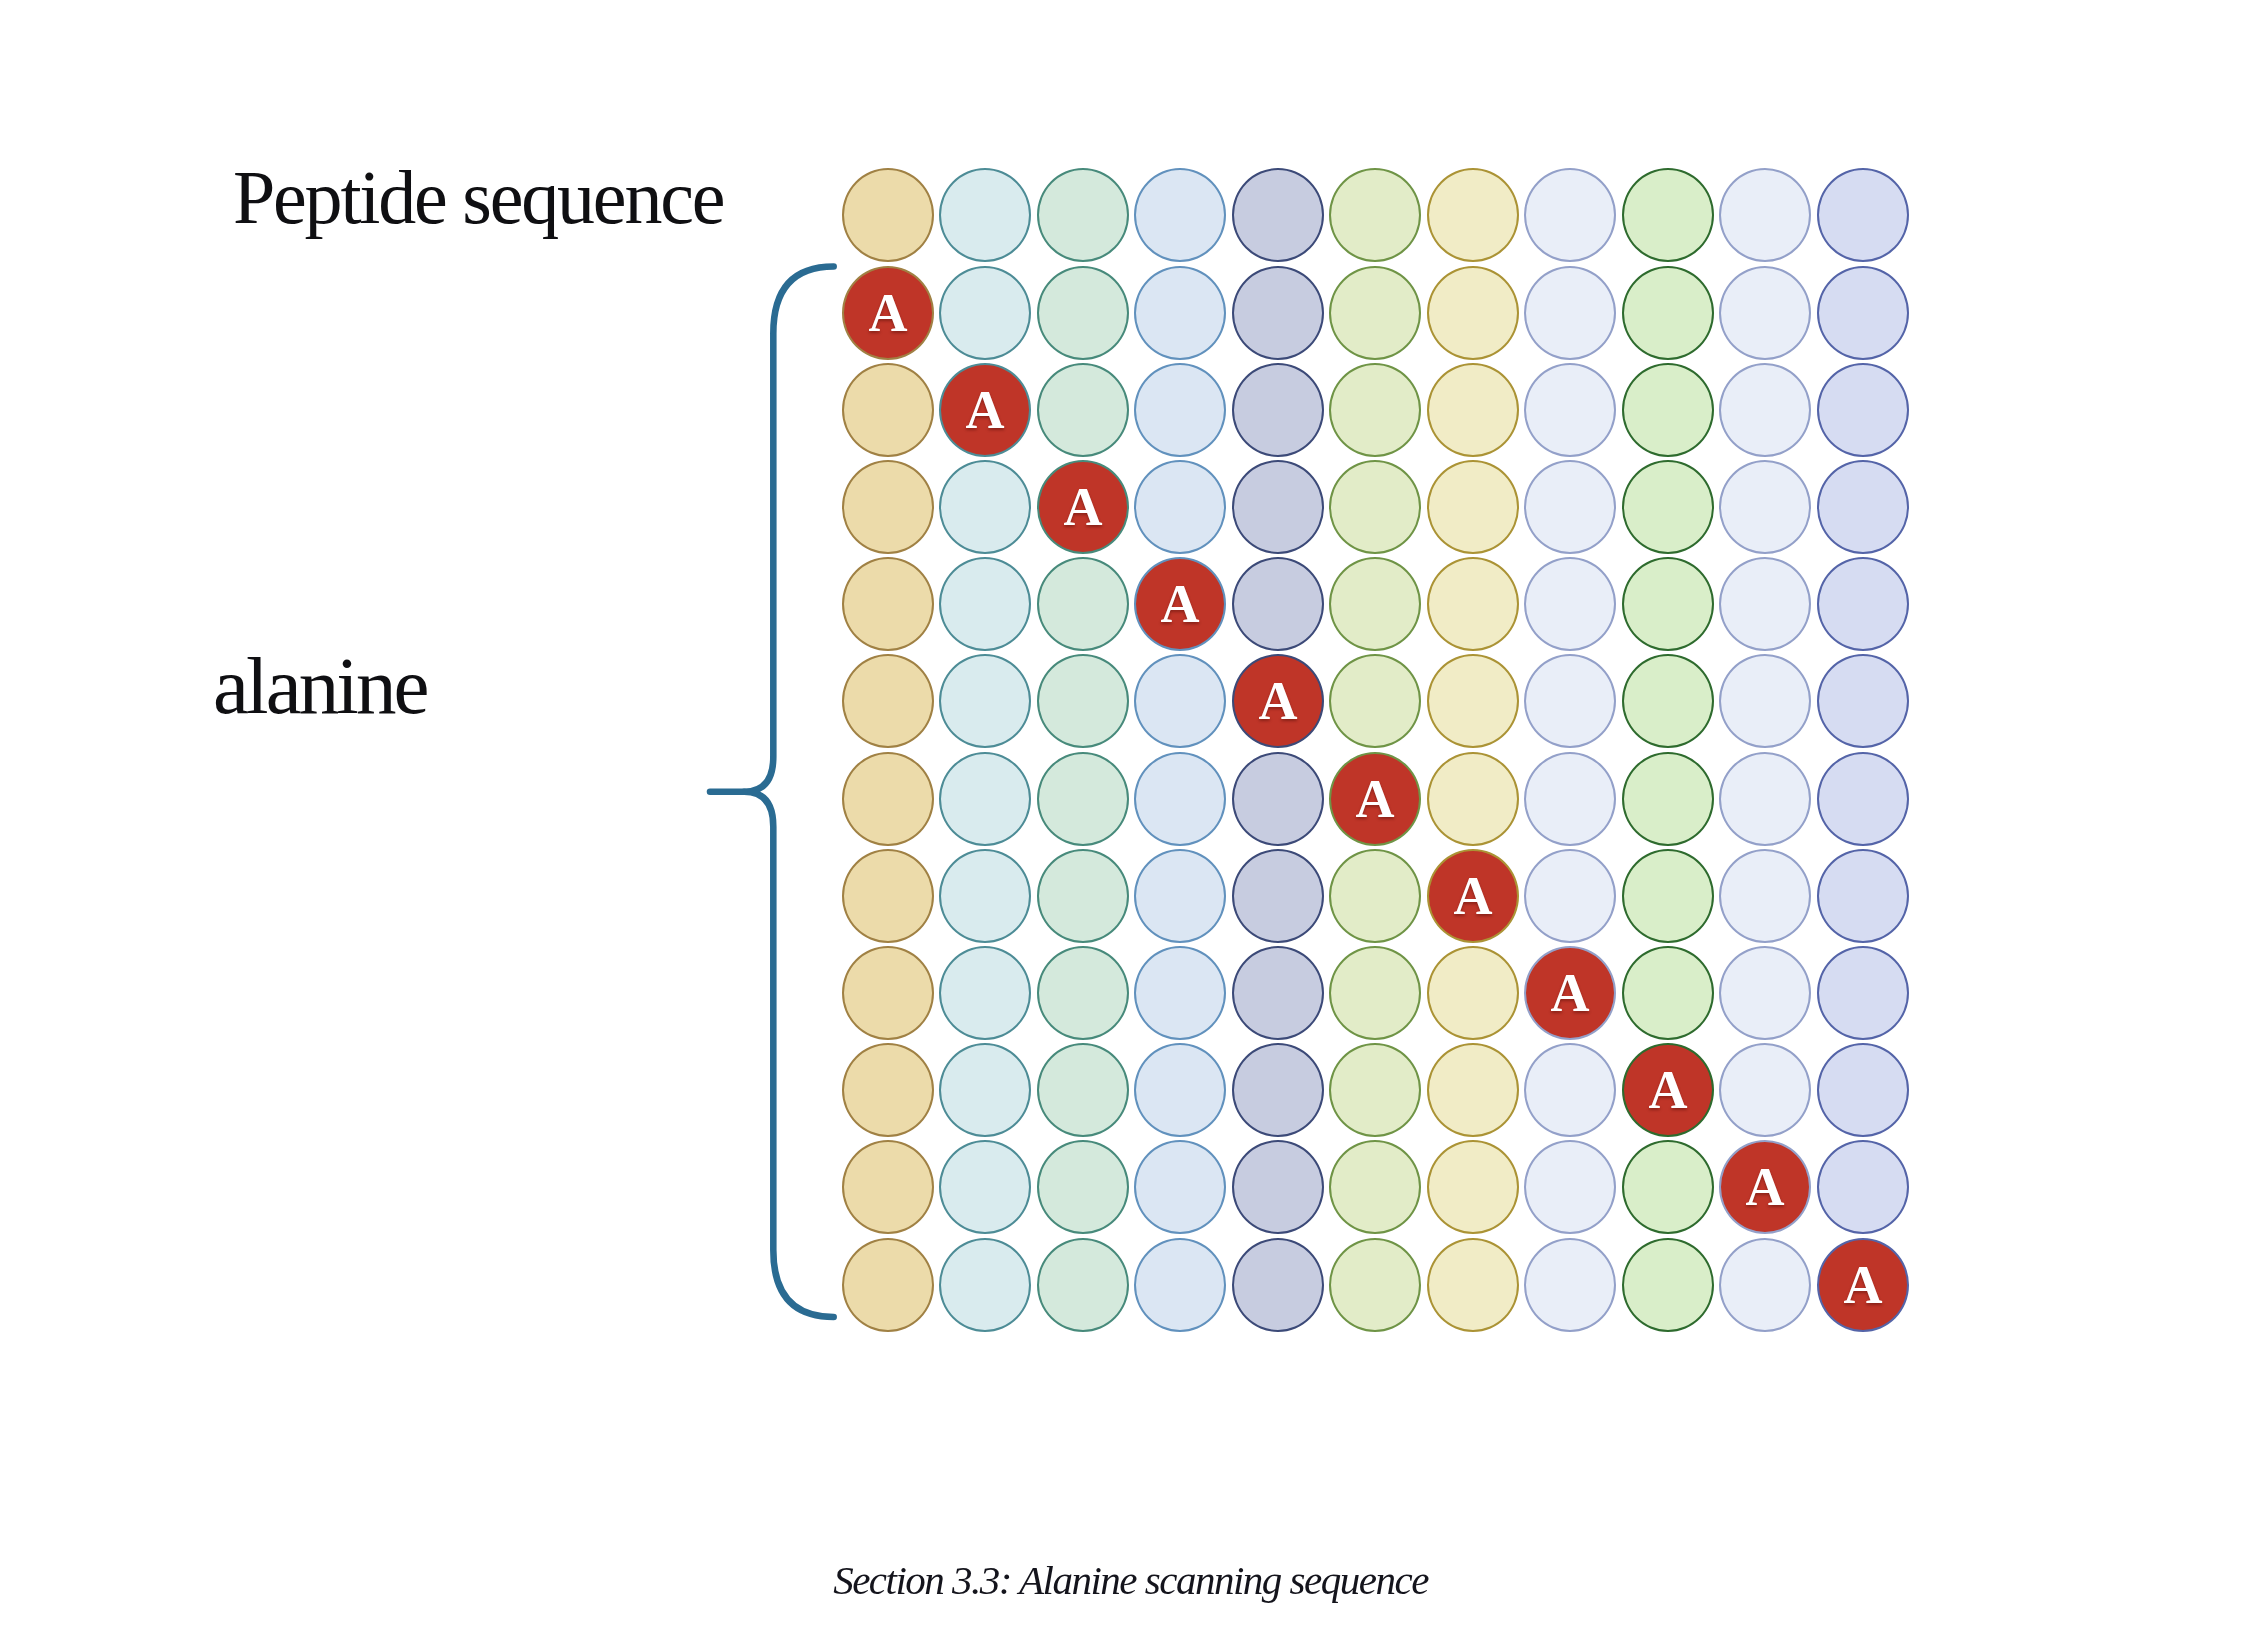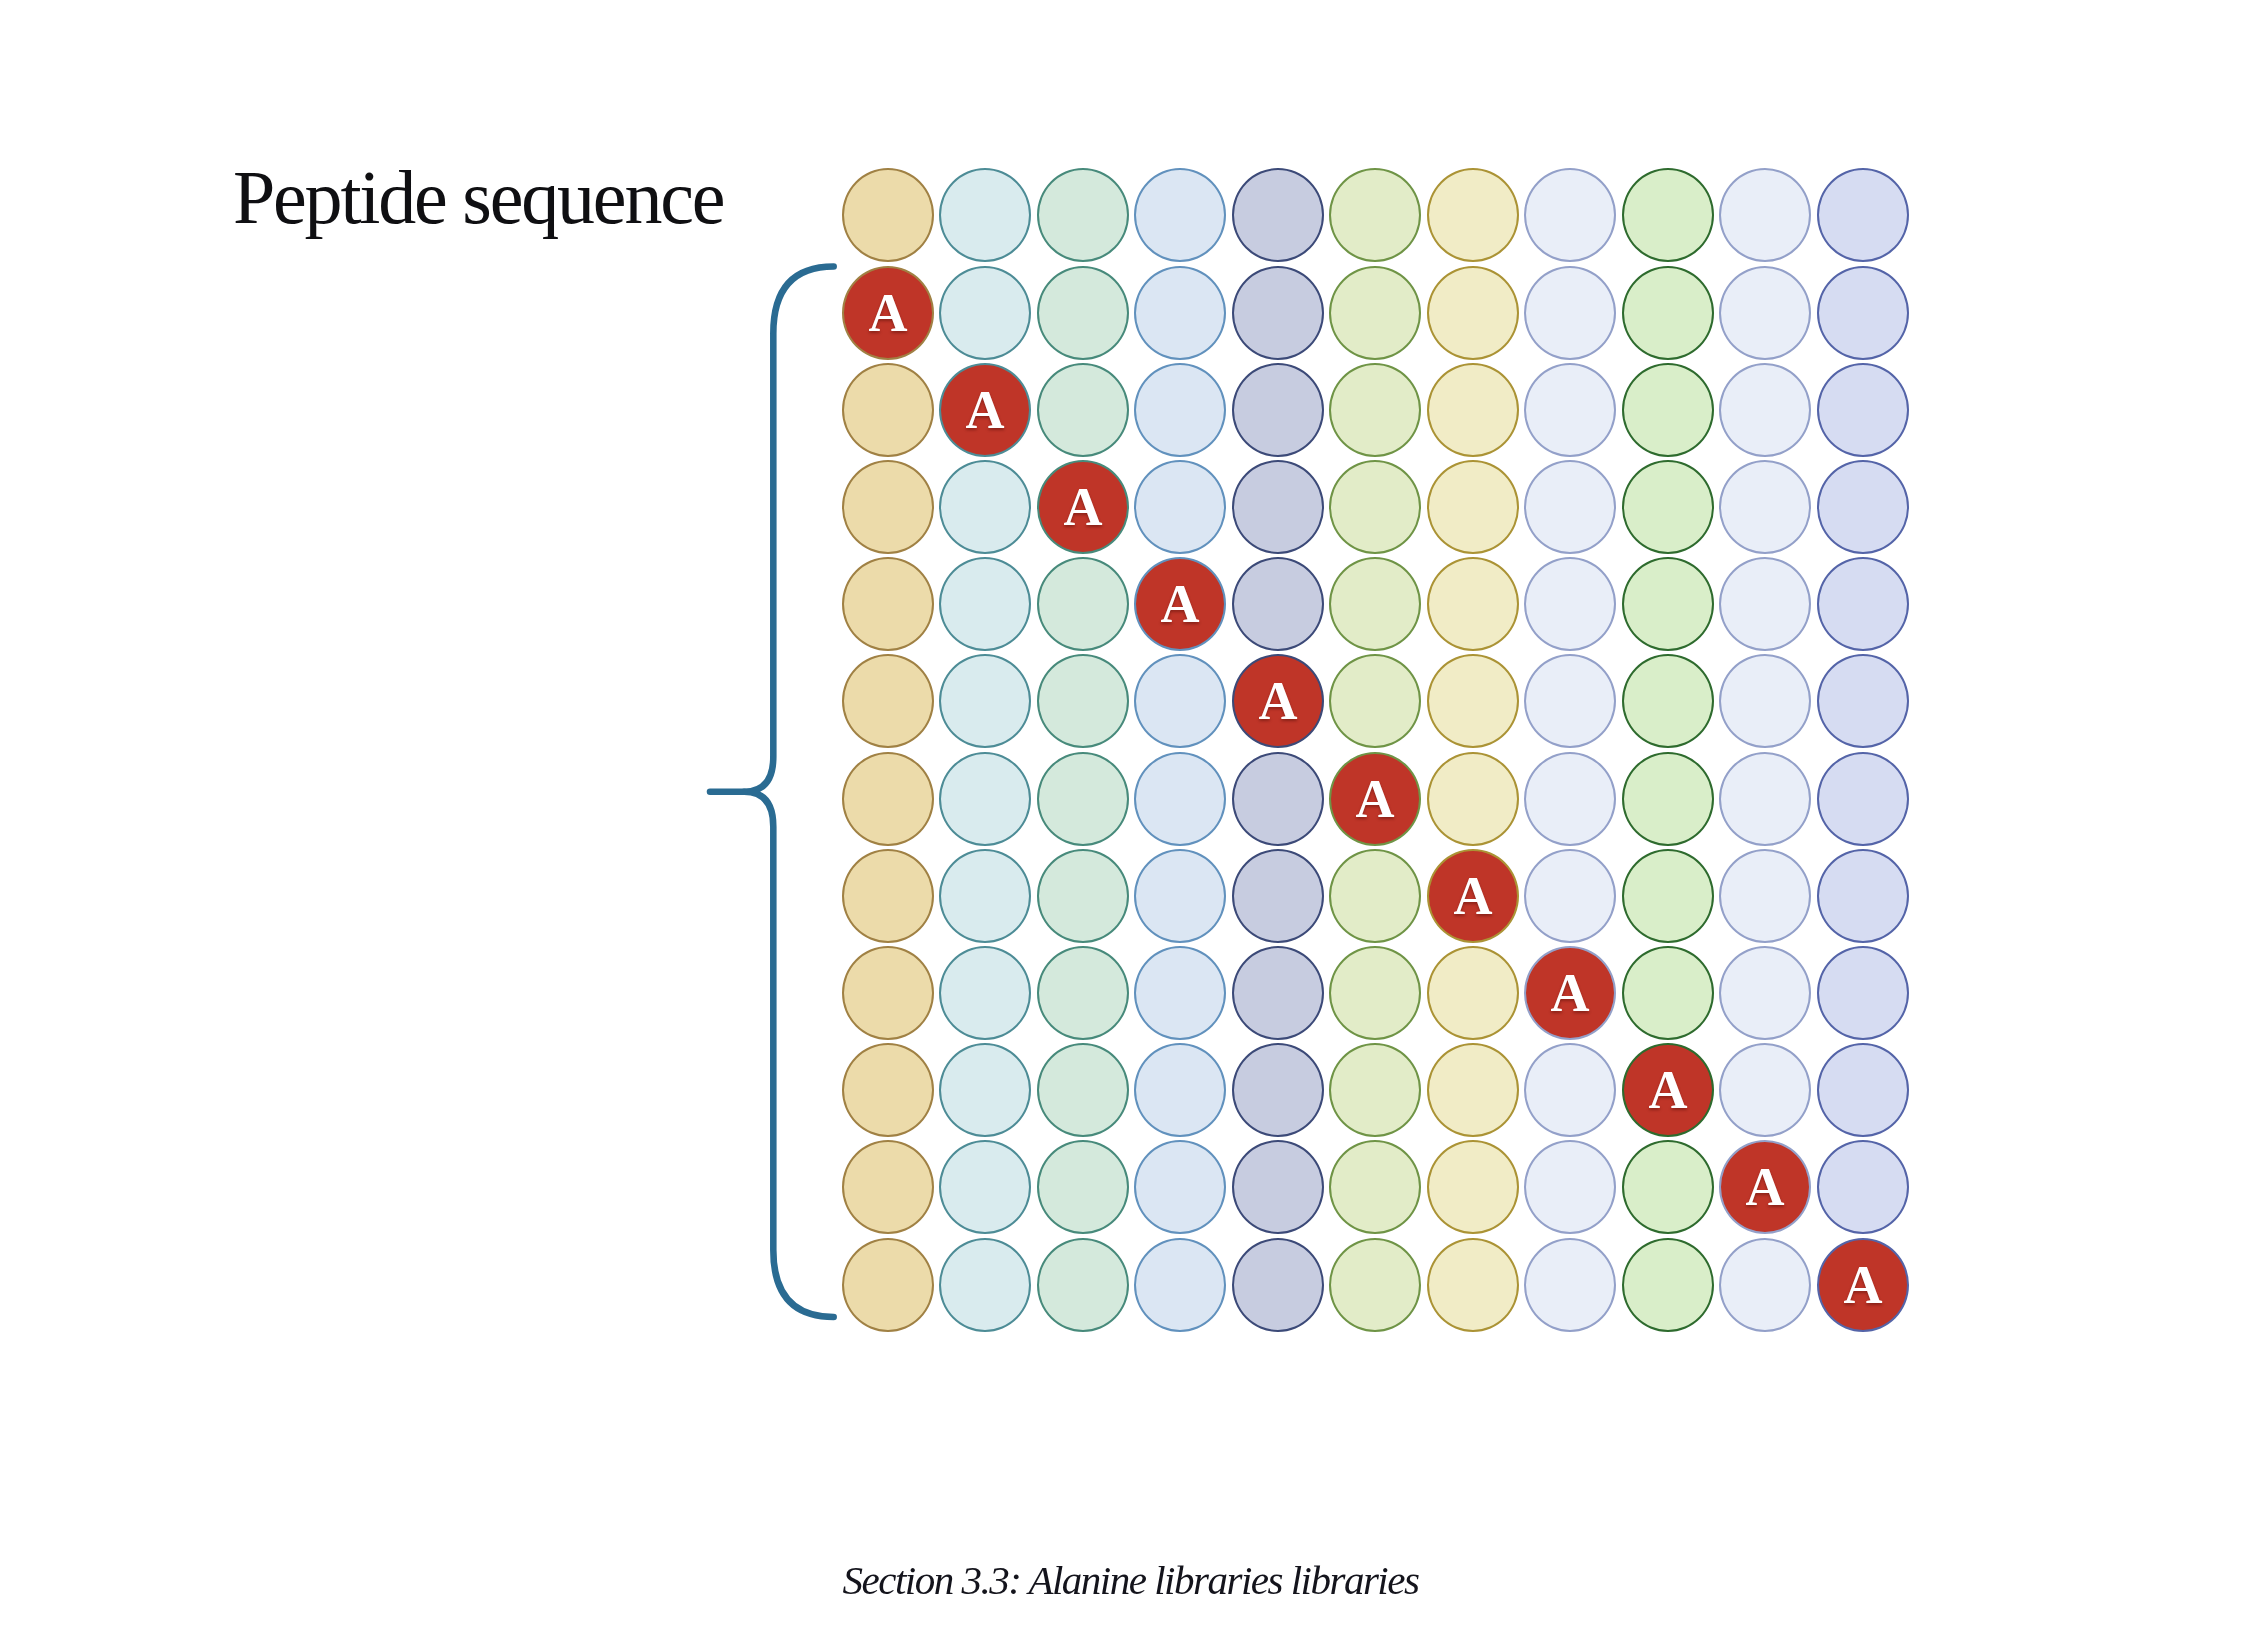--- a/index.html
+++ b/index.html
@@ -66,20 +66,21 @@
   }
 </style>
 </head>
 <body>
 
 <div class="canvas">
 
   <div class="label peptide-label">Peptide sequence</div>
 
   <div class="label sequential-label">
+    <div>alanine</div>
   </div>
 
   <svg class="brace-svg" width="2261" height="1638" viewBox="0 0 3108 2251">
     <path d="M 1146 366 Q 1063 366 1063 458 L 1063 1040 Q 1063 1088 1023 1088 Q 1063 1088 1063 1136 L 1063 1718 Q 1063 1810 1146 1810" fill="none" stroke-width="9" stroke-linecap="round" stroke-linejoin="round" stroke="#2a6b92"></path>
     <path d="M 976 1088 L 1023 1088" fill="none" stroke-width="9" stroke-linecap="round" stroke="#2a6b92"></path>
   </svg>
 
   <div id="grid" class="grid-host">
       <div class="circle" style="left: 842px; top: 168px; width: 92px; height: 94px; background: rgb(236, 219, 170); border-color: rgb(160, 129, 68);"></div>
       <div class="circle" style="left: 939px; top: 168px; width: 92px; height: 94px; background: rgb(217, 235, 238); border-color: rgb(77, 140, 150);"></div>
@@ -208,16 +209,16 @@
       <div class="circle" style="left: 1134px; top: 1238px; width: 92px; height: 94px; background: rgb(219, 230, 243); border-color: rgb(97, 145, 189);"></div>
       <div class="circle" style="left: 1232px; top: 1238px; width: 92px; height: 94px; background: rgb(199, 204, 224); border-color: rgb(60, 74, 120);"></div>
       <div class="circle" style="left: 1329px; top: 1238px; width: 92px; height: 94px; background: rgb(226, 236, 200); border-color: rgb(111, 148, 70);"></div>
       <div class="circle" style="left: 1427px; top: 1238px; width: 92px; height: 94px; background: rgb(241, 236, 198); border-color: rgb(171, 147, 53);"></div>
       <div class="circle" style="left: 1524px; top: 1238px; width: 92px; height: 94px; background: rgb(233, 238, 248); border-color: rgb(147, 160, 201);"></div>
       <div class="circle" style="left: 1622px; top: 1238px; width: 92px; height: 94px; background: rgb(217, 238, 201); border-color: rgb(46, 107, 46);"></div>
       <div class="circle" style="left: 1719px; top: 1238px; width: 92px; height: 94px; background: rgb(233, 238, 248); border-color: rgb(147, 160, 201);"></div>
       <div class="circle ala" style="left: 1817px; top: 1238px; width: 92px; height: 94px; background: rgb(191, 53, 40); border-color: rgb(84, 100, 168);">A</div>
     </div>
 
-  <div class="caption">Section 3.3: Alanine libraries libraries</div>
+  <div class="caption">Section 3.3: Alanine scanning sequence</div>
 
 </div>
 
 
 </body></html>

